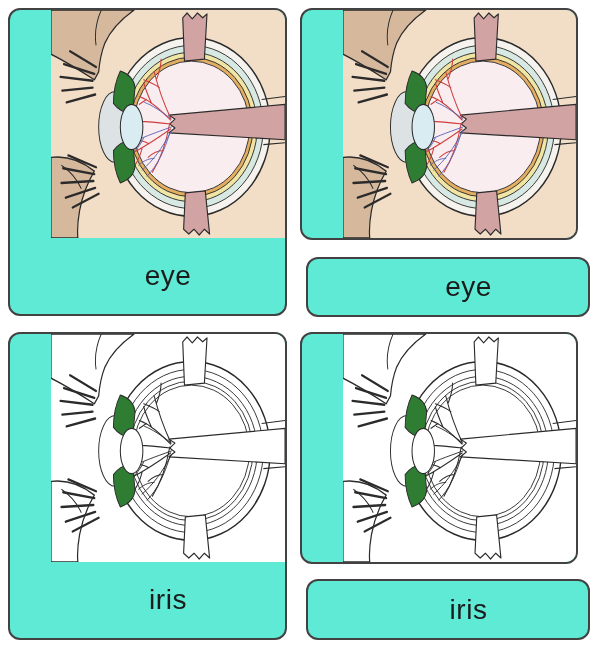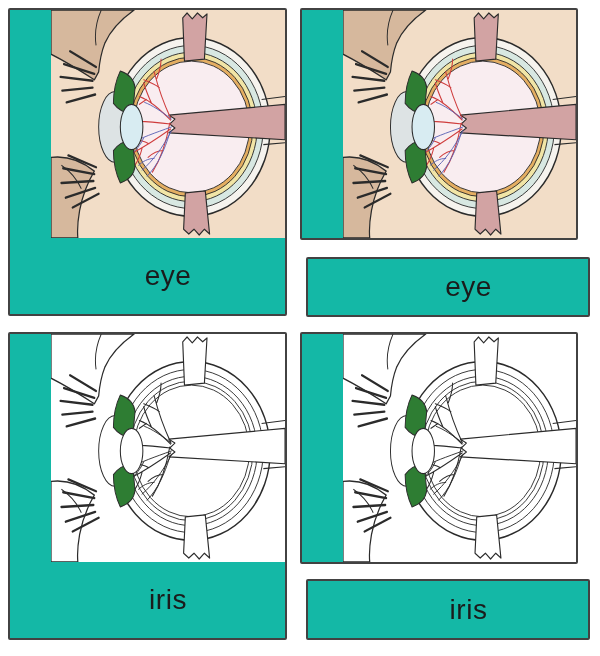--- a/index.html
+++ b/index.html
@@ -10,22 +10,22 @@
     position:relative;
   }
   :root{
     --skin:#f2ddc7; --flesh:#d6b89d; --sclera:#f6f3ee; --ring1:#d8e8e2;
     --ring2:#f1e5a6; --ring3:#e4ae62; --interior:#f9edf0; --cornea:#dde3e4;
     --lens:#d8ecf2; --iris:#2e7d33; --muscle:#d2a3a3; --nerve:#d2a3a3;
     --vesselRed:#cf3d3d; --vesselBlue:#5b63b4; --line:#2b2b2b;
   }
   .page { position:relative; width:600px; height:656px; background:#fff; overflow:hidden; }
   .card {
-    position:absolute; background:#14b8a6;
-    border:2px solid #424242; border-radius:2px; overflow:hidden;padding-left:41px;
+    position:absolute; background:#5eead4;
+    border:2px solid #424242; border-radius:12px; overflow:hidden;padding-left:41px;
   }
   #card-eye-labeled  { left:8px;   top:8px;   width:279px; height:308px; }
   #card-eye-picture  { left:300px; top:8px;   width:278px; height:232px; }
   #card-eye-label    { left:306px; top:257px; width:284px; height:60px;  }
   #card-iris-labeled { left:8px;   top:332px; width:279px; height:308px; }
   #card-iris-picture { left:300px; top:332px; width:278px; height:232px; }
   #card-iris-label   { left:306px; top:579px; width:284px; height:61px;  }
 
   .pic { width:100%; height:228px; }
   .card-picture-only .pic { height:100%; }

